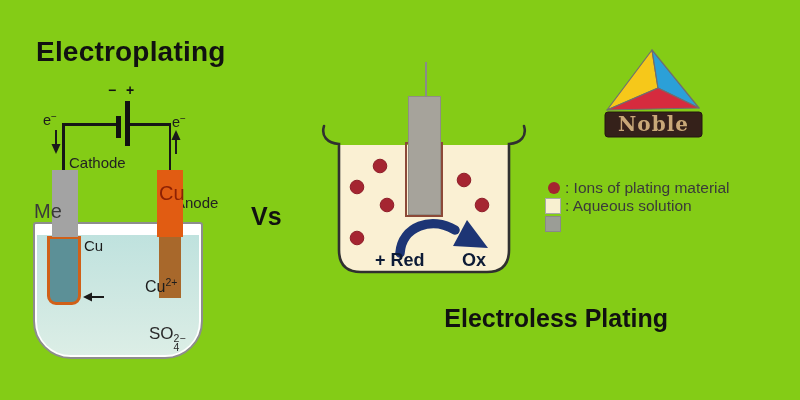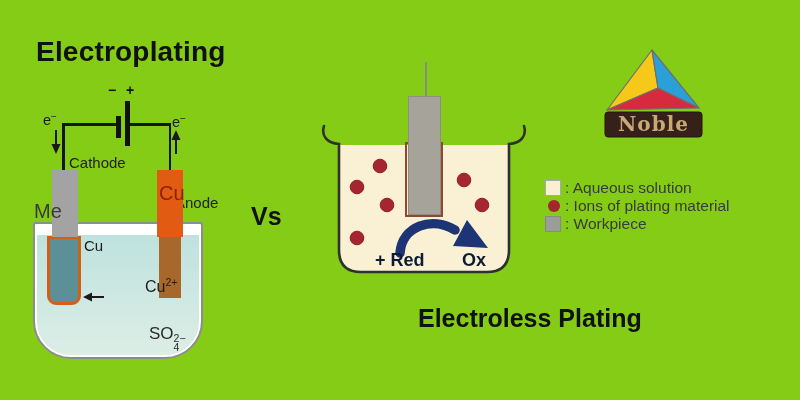--- a/index.html
+++ b/index.html
@@ -2,21 +2,21 @@
 <html><head>
 <meta charset="utf-8">
 <style>
   html,body{margin:0;padding:0;background:#fff;}
   #stage{position:relative;width:800px;height:400px;background:#84cc16;overflow:hidden;
          font-family:"Liberation Sans",sans-serif;color:#1a1a1a;}
   .abs{position:absolute;}
   
   .title-left{left:36px;top:36px;font-size:28px;font-weight:700;color:#111;letter-spacing:.2px;}
   .vs{left:251px;top:202px;font-size:25px;font-weight:700;color:#111;text-align:right;}
-  .title-right{left:418px;top:304px;width:250px;text-align:left;font-size:25px;font-weight:700;color:#111;}
+  .title-right{left:418px;top:304px;width:250px;text-align:right;font-size:25px;font-weight:700;color:#111;}
   
   .wire{background:#161616;}
   .wire-h-l{left:62px;top:123px;width:54px;height:2.5px;}
   .wire-h-r{left:130px;top:123px;width:41px;height:2.5px;}
   .wire-v-l{left:62px;top:123px;width:2.5px;height:48px;}
   .wire-v-r{left:168.5px;top:123px;width:2.5px;height:48px;}
   .bat-short{left:116px;top:116px;width:5px;height:22px;background:#111;}
   .bat-long{left:125px;top:101px;width:5px;height:45px;background:#111;}
   .polarity{left:108px;top:82px;font-size:14px;font-weight:600;letter-spacing:3px;color:#111;}
   .elabel{font-size:14.5px;color:#1c1c1c;}
@@ -154,31 +154,30 @@
       <polygon points="54,4 60,42 101,62" fill="#2ba0d8"></polygon>
       <polygon points="9,64 60,42 101,62" fill="#d62b3e"></polygon>
     </g>
     <rect x="7" y="66" width="97" height="25" rx="3" fill="#35211a" stroke="#241610"></rect>
     <text x="55.5" y="85" font-family="DejaVu Serif, serif" font-size="20" font-weight="bold" fill="#c9a878" text-anchor="middle" letter-spacing="1">Noble</text>
   </svg>
 
   <div class="abs legend">
     <div class="leg-row">
       <span class="leg-swatch-cell">
+          <span class="sw-circle"></span>
+        </span>
+      <span class="leg-label">: Ions of plating material</span>
+    </div>
+    <div class="leg-row">
+      <span class="leg-swatch-cell">
           <span class="sw-cream"></span>
         </span>
       <span class="leg-label">: Aqueous solution</span>
     </div>
     <div class="leg-row">
       <span class="leg-swatch-cell">
-          <span class="sw-circle"></span>
-        </span>
-      <span class="leg-label">: Ions of plating material</span>
-    </div>
-    <div class="leg-row">
-      <span class="leg-swatch-cell">
           <span class="sw-gray"></span>
         </span>
-      <span class="leg-label">: Workpiece</span>
     </div>
   </div>
 
 </div>
 
 </body></html>

